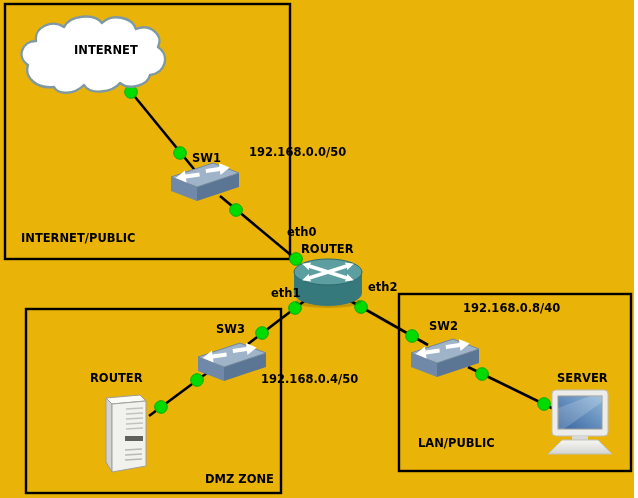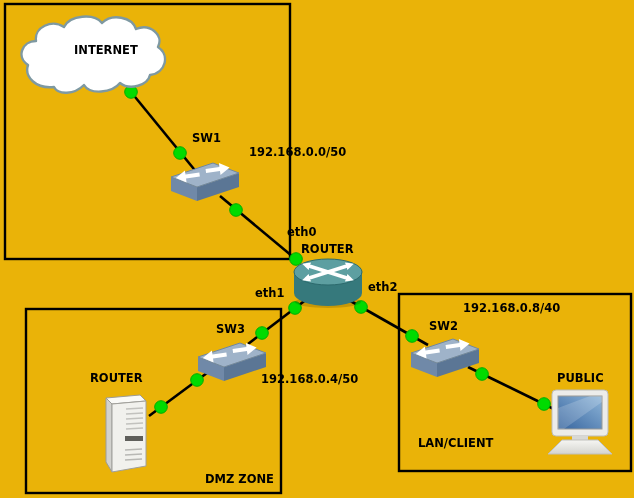--- a/index.html
+++ b/index.html
@@ -148,28 +148,29 @@
       </defs>
       <rect x="10" y="4" width="56" height="46" rx="4" fill="#ececea" stroke="#bdbdb9" stroke-width="1"></rect>
       <rect x="16" y="10" width="44" height="33" fill="url(#scrg)" stroke="#9a9a96" stroke-width="1"></rect>
       <polygon points="16,43 16,22 48,10 60,10 60,16 22,43" fill="#ffffff" opacity="0.18"></polygon>
       <rect x="30" y="50" width="16" height="4" fill="#d8d8d4"></rect>
       <polygon points="20,54 56,54 70,68 6,68" fill="url(#baseg)" stroke="#c0c0bc" stroke-width="1"></polygon>
     </svg>
   </div>
 
   <div class="lbl" style="left:74px;top:44px">INTERNET</div>
-  <div class="lbl" style="left:192px;top:132px">SW1</div>
+  <div class="lbl" style="left:192px;top:152px">SW1</div>
   <div class="lbl" style="left:249px;top:146px">192.168.0.0/50</div>
   <div class="lbl" style="left:287px;top:226px">eth0</div>
   <div class="lbl" style="left:301px;top:243px">ROUTER</div>
-  <div class="lbl" style="left:255px;top:287px">eth1</div>
+  <div class="lbl" style="left:271px;top:287px">eth1</div>
   <div class="lbl" style="left:368px;top:281px">eth2</div>
+  <div class="lbl" style="left:21px;top:232px">INTERNET/PUBLIC</div>
   <div class="lbl" style="left:216px;top:323px">SW3</div>
   <div class="lbl" style="left:90px;top:372px">ROUTER</div>
   <div class="lbl" style="left:261px;top:373px">192.168.0.4/50</div>
   <div class="lbl" style="left:205px;top:473px">DMZ ZONE</div>
   <div class="lbl" style="left:429px;top:320px">SW2</div>
   <div class="lbl" style="left:463px;top:302px">192.168.0.8/40</div>
-  <div class="lbl" style="left:557px;top:372px">PUBLIC</div>
-  <div class="lbl" style="left:418px;top:437px">LAN/CLIENT</div>
+  <div class="lbl" style="left:557px;top:372px">SERVER</div>
+  <div class="lbl" style="left:418px;top:437px">LAN/PUBLIC</div>
 
 </div>
 
 </body></html>

